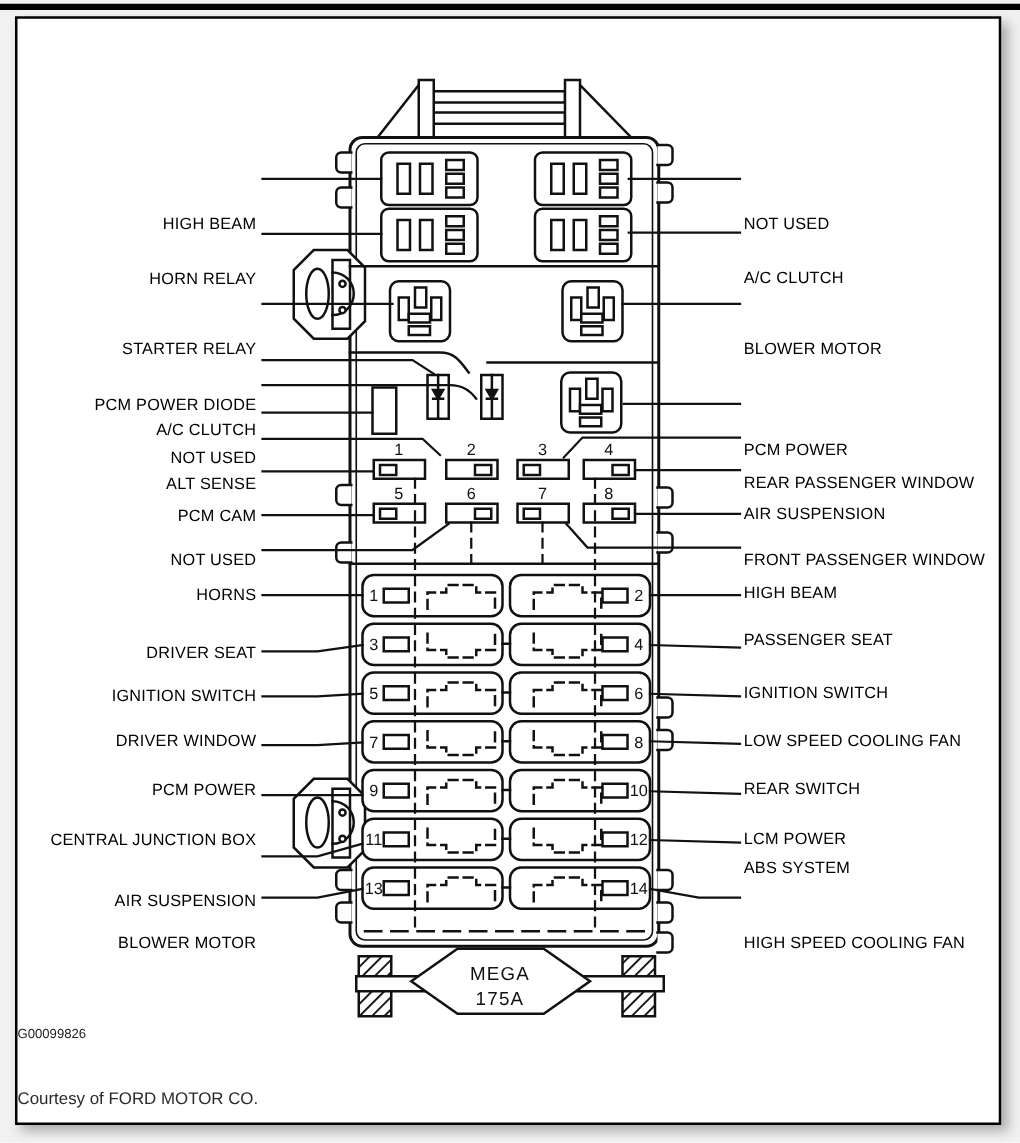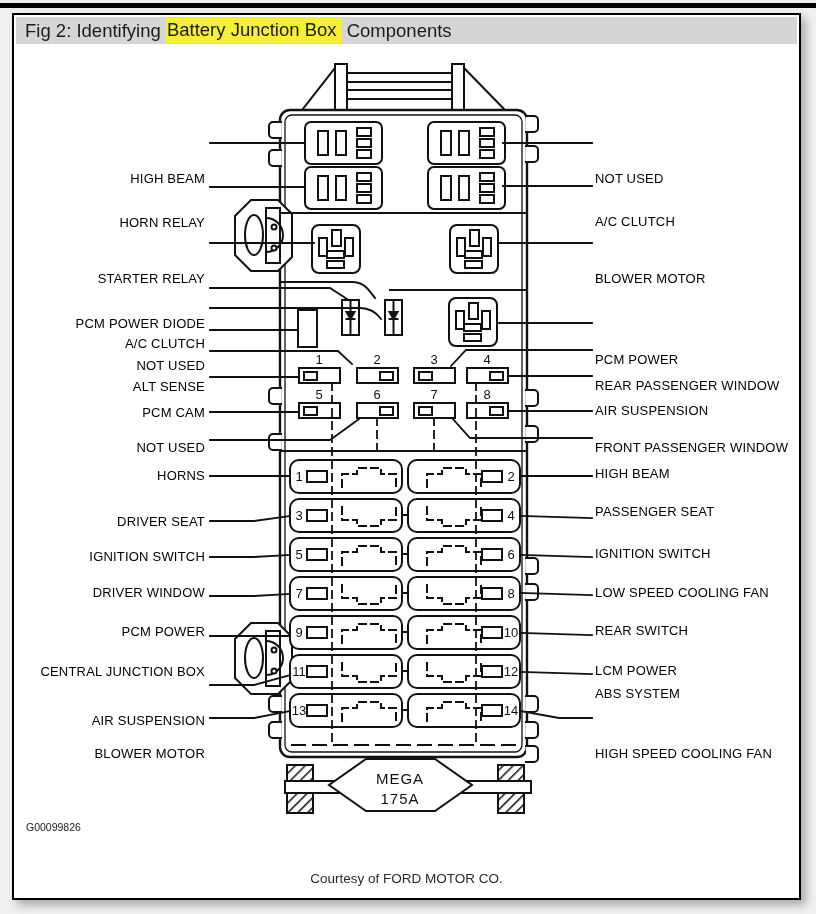--- a/index.html
+++ b/index.html
@@ -21,31 +21,30 @@
   }
   .hl{background:#f7ef35;padding:1px 5px 2px 1px;}
   .diagram{position:absolute;left:0;top:31px;width:785px;height:772px;}
   .diagram svg{position:absolute;left:0;top:0;}
   .lbl{
     position:absolute;font-size:13px;color:#000;letter-spacing:.2px;
     white-space:nowrap;line-height:16px;margin-top:36px;
   }
   .lbl.l{right:594px;text-align:right;}
   .lbl.r{left:581px;text-align:left;}
-  .g-code{position:absolute;left:12px;top:806px;font-size:10.5px;color:#222;}
-  .courtesy{position:absolute;left:0;right:0;top:856px;text-align:center;font-size:13.5px;color:#2a2a2a;}
+  .g-code{position:absolute;left:0;top:806px;font-size:10.5px;color:#222;}
+  .courtesy{position:absolute;left:0;right:0;top:856px;text-align:left;font-size:13.5px;color:#2a2a2a;}
 </style>
 </head>
 <body>
 
 <div class="top-black-bar"></div>
 
 <div class="page">
 
-  <div class="titlebar"><span>Fig 2: Identifying </span><span class="hl">Battery Junction Box</span><span> Components</span></div>
 
   <div class="diagram">
 
     <svg width="785" height="772" viewBox="0 0 785 772">
       <defs>
         <pattern id="hatch" width="7" height="7" patternUnits="userSpaceOnUse" patternTransform="rotate(45)">
           <rect width="7" height="7" fill="#fff"></rect>
           <line x1="0" y1="0" x2="0" y2="7" stroke="#111" stroke-width="3"></line>
         </pattern>
         <g id="mod">

